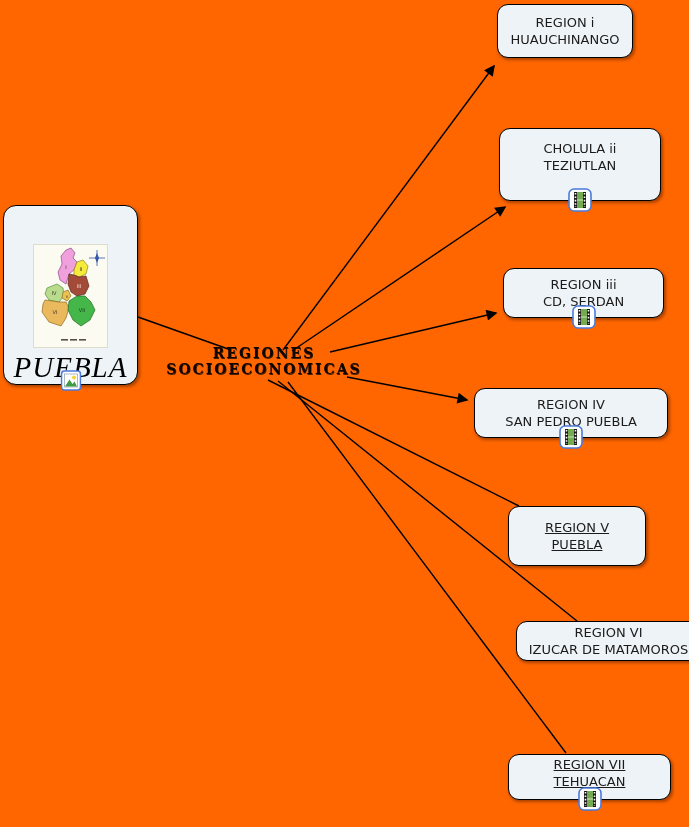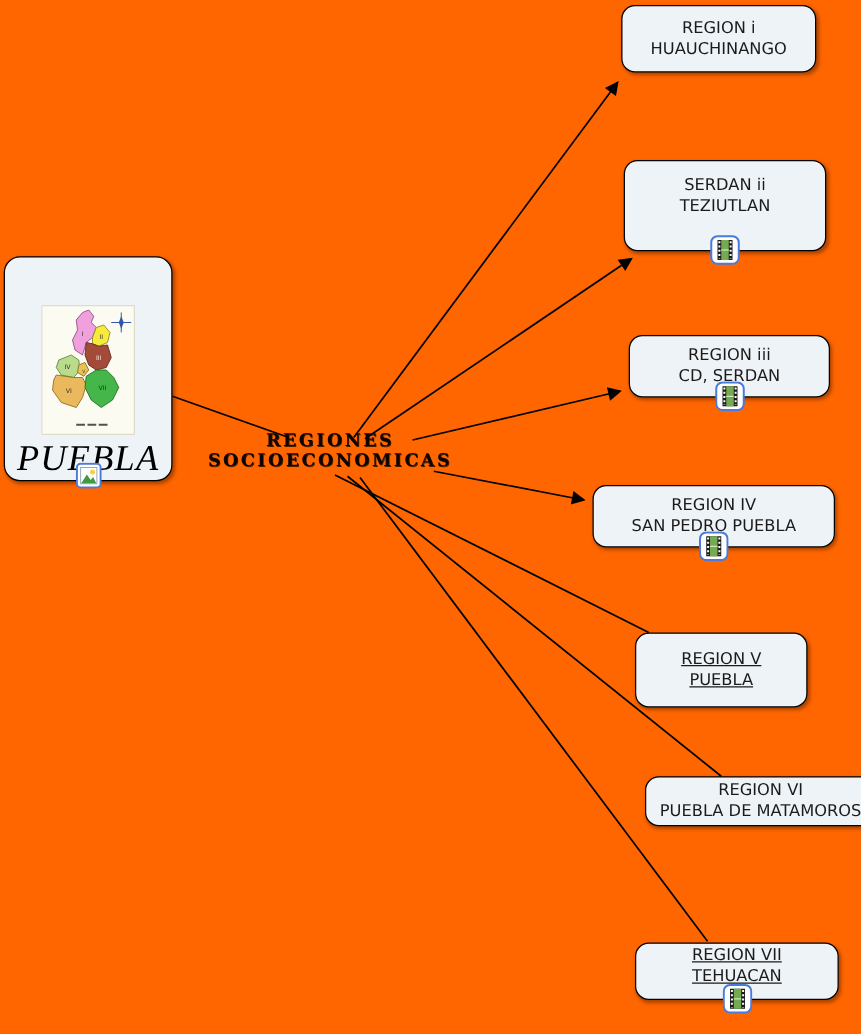--- a/index.html
+++ b/index.html
@@ -9,21 +9,21 @@
     font-family:"DejaVu Sans","Liberation Sans",sans-serif;
   }
   svg.wires{position:absolute;left:0;top:0;width:689px;height:827px;}
   .node{
     position:absolute;box-sizing:border-box;
     background:#EEF3F7;border:1.5px solid #000;border-radius:11px;
     box-shadow:1.5px 2px 3px rgba(70,25,0,.45);
     display:flex;flex-direction:column;align-items:center;justify-content:center;
     text-align:center;color:#1b1b1b;font-size:13px;line-height:17px;
   }
-  #box-r1{left:497px;top:4px;width:156px;height:54px;}
+  #box-r1{left:497px;top:4px;width:136px;height:54px;}
   #box-r2{left:499px;top:128px;width:162px;height:73px;padding-bottom:16px;}
   #box-r3{left:503px;top:268px;width:161px;height:50px;}
   #box-r4{left:474px;top:388px;width:194px;height:50px;}
   #box-r5{left:508px;top:506px;width:138px;height:60px;text-decoration:underline;}
   #box-r6{left:516px;top:621px;width:185px;height:40px;}
   #box-r7{left:508px;top:754px;width:163px;height:46px;padding-bottom:8px;text-decoration:underline;}
   #node-puebla{
     left:3px;top:205px;width:135px;height:180px;
     justify-content:flex-start;padding-top:38px;border-radius:13px;
   }
@@ -125,21 +125,21 @@
       </svg>
     </div>
   </div>
 
   <div class="node" id="box-r1">
     <div>REGION i</div>
     <div>HUAUCHINANGO</div>
   </div>
 
   <div class="node" id="box-r2">
-    <div>SERDAN ii</div>
+    <div>CHOLULA ii</div>
     <div>TEZIUTLAN</div>
     <div class="res-icon">
       <svg viewBox="0 0 24 24">
         <rect x="1" y="1" width="22" height="22" rx="5" fill="#fff" stroke="#4A7ADB" stroke-width="1.6"></rect>
         <rect x="6" y="4" width="12" height="16" fill="#1a1a1a"></rect>
         <rect x="9" y="4" width="6" height="16" fill="#74AA50"></rect>
         <line x1="9" y1="12" x2="15" y2="12" stroke="#CFE3BF" stroke-width="1"></line>
         <line x1="7.5" y1="5" x2="7.5" y2="19" stroke="#fff" stroke-width="1.6" stroke-dasharray="1.6 1.8"></line>
         <line x1="16.5" y1="5" x2="16.5" y2="19" stroke="#fff" stroke-width="1.6" stroke-dasharray="1.6 1.8"></line>
       </svg>
@@ -176,21 +176,21 @@
     </div>
   </div>
 
   <div class="node" id="box-r5">
     <div>REGION V</div>
     <div>PUEBLA</div>
   </div>
 
   <div class="node" id="box-r6">
     <div>REGION VI</div>
-    <div>PUEBLA DE MATAMOROS</div>
+    <div>IZUCAR DE MATAMOROS</div>
   </div>
 
   <div class="node" id="box-r7">
     <div>REGION VII</div>
     <div>TEHUACAN</div>
     <div class="res-icon">
       <svg viewBox="0 0 24 24">
         <rect x="1" y="1" width="22" height="22" rx="5" fill="#fff" stroke="#4A7ADB" stroke-width="1.6"></rect>
         <rect x="6" y="4" width="12" height="16" fill="#1a1a1a"></rect>
         <rect x="9" y="4" width="6" height="16" fill="#74AA50"></rect>

